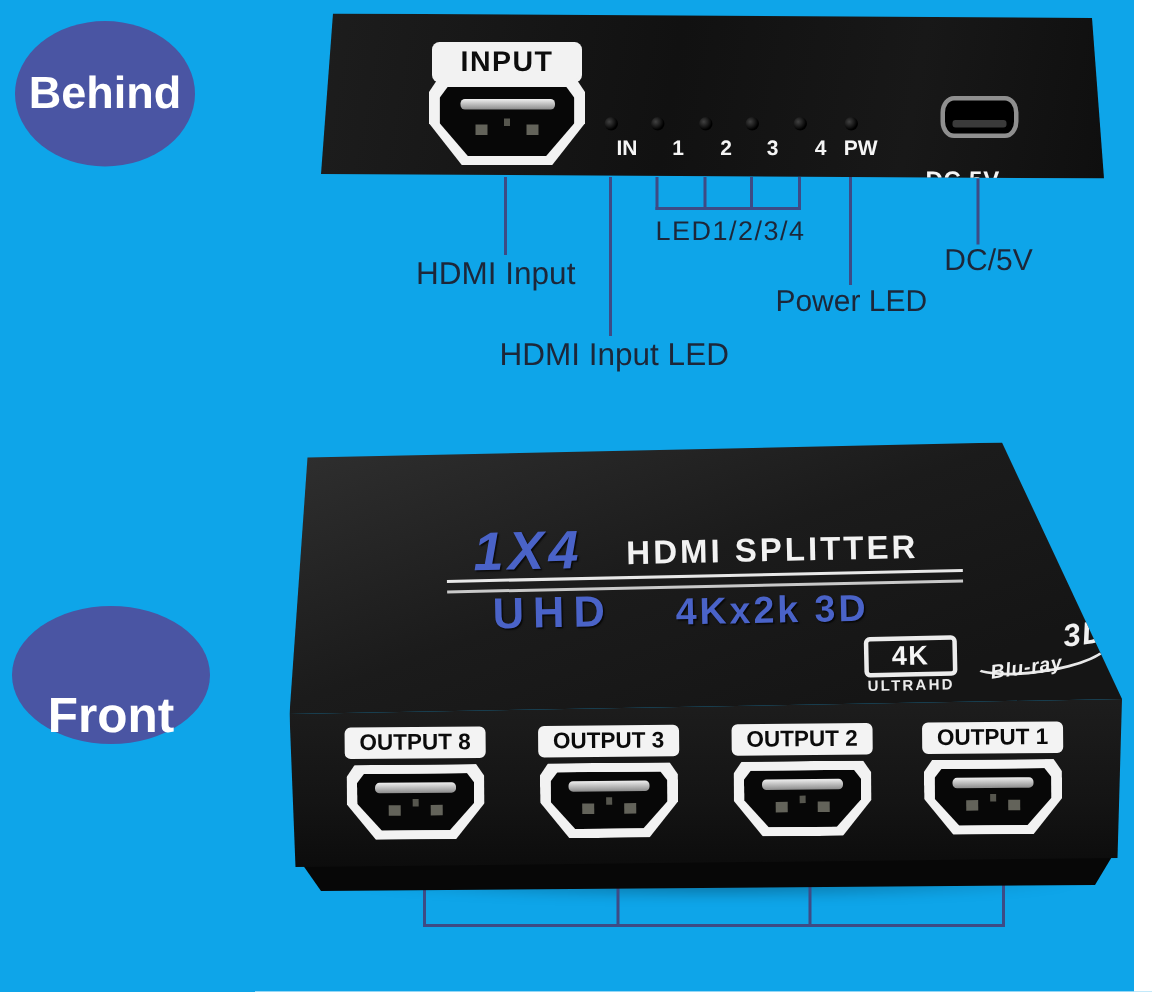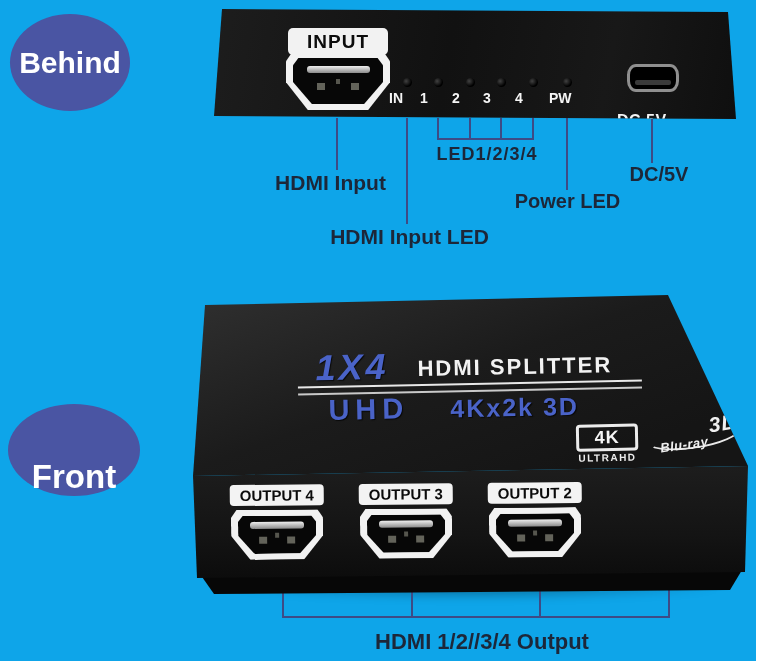--- a/index.html
+++ b/index.html
@@ -4,39 +4,39 @@
 <style>
   html,body{margin:0;padding:0;background:#fff;}
   .canvas{position:relative;width:756px;height:661px;background:#0ea5e9;overflow:hidden;
           font-family:"Liberation Sans", sans-serif;}
   .ellipse{position:absolute;border-radius:50%;background:#4a55a3;color:#fff;display:flex;
            align-items:center;justify-content:center;font-weight:bold;z-index:3;}
   .ellipse.behind{left:10px;top:14px;width:120px;height:97px;font-size:30px;}
   .ellipse.front{left:8px;top:404px;width:132px;height:92px;font-size:33px;align-items:flex-end;}
   .vline,.hline{position:absolute;background:#3e4b85;z-index:1;}
   .vline{width:2px;} .hline{height:2px;}
-  .callout{position:absolute;color:#1d2739;font-weight:700;text-align:center;white-space:nowrap;z-index:3;}
+  .callout{position:absolute;color:#1d2739;font-weight:400;text-align:center;white-space:nowrap;z-index:3;}
 
   
   .back-device{position:absolute;left:212px;top:8px;width:524px;height:112px;z-index:2;
     background:linear-gradient(100deg,#1d1d1d,#111 45%,#181818 75%,#0f0f0f);
     clip-path:polygon(10px 1px,516px 4px,524px 111px,2px 108px);}
   .input-label{position:absolute;left:76px;top:20px;width:100px;height:27px;background:#f2f2f2;
     border-radius:5px;color:#0d0d0d;font-size:19px;font-weight:bold;letter-spacing:1px;
     display:flex;align-items:center;justify-content:center;}
   .hdmi{background:#f2f2f2;clip-path:polygon(0% 16%,6% 0%,94% 0%,100% 16%,100% 52%,79% 100%,21% 100%,0% 52%);}
   .hdmi-inner{position:absolute;left:7px;top:6px;right:7px;bottom:6px;background:#070707;
     clip-path:polygon(0% 16%,6% 0%,94% 0%,100% 16%,100% 52%,79% 100%,21% 100%,0% 52%);}
   .hdmi-slot{position:absolute;left:15%;top:17%;width:70%;height:7px;border-radius:3px;
     background:linear-gradient(#efefef,#8b8b8b);}
   .hdmi-pin{position:absolute;width:8px;height:7px;background:#63635a;top:54%;}
   .pin-l{left:27%;} .pin-r{right:27%;}
   .pin-c{position:absolute;left:calc(50% - 2px);top:46%;width:4px;height:5px;background:#56564e;}
   .input-port{position:absolute;left:74px;top:44px;width:104px;height:58px;}
-  .led-unit{position:absolute;top:70px;width:36px;text-align:left;}
+  .led-unit{position:absolute;top:70px;width:36px;text-align:right;}
   .led-hole{width:9px;height:9px;margin:0 auto;border-radius:50%;
     background:radial-gradient(circle at 35% 35%,#414141,#000 65%);}
   .led-label{margin-top:3px;color:#f5f5f5;font-size:14px;font-weight:bold;}
   .usb{position:absolute;left:415px;top:56px;width:52px;height:28px;background:#000;
     border:3px solid #8f8f8f;border-radius:9px/11px;box-sizing:border-box;}
   .usb-tongue{position:absolute;left:5px;right:5px;bottom:4px;height:5px;background:#3a3a3a;border-radius:2px;}
   .dc-label{position:absolute;left:405px;top:104px;width:72px;color:#f5f5f5;
     font-size:16px;font-weight:bold;letter-spacing:0.5px;}
 
   
@@ -172,21 +172,21 @@
         <div class="arc"></div>
         <div class="b3d">3D</div>
         <div class="bray">Blu-ray</div>
       </div>
     </div>
   </div>
 
   <div class="front-face">
     <div class="face-rot">
       <div class="out-group" style="left:37px;">
-        <div class="out-label">OUTPUT 4</div>
+        <div class="out-label">OUTPUT 8</div>
         <div class="hdmi out-port">
           <div class="hdmi-inner">
             <div class="hdmi-slot"></div>
             <div class="hdmi-pin pin-l"></div>
             <div class="hdmi-pin pin-r"></div>
             <div class="pin-c"></div>
           </div>
         </div>
       </div>
       <div class="out-group" style="left:166px;">
@@ -204,18 +204,28 @@
         <div class="out-label">OUTPUT 2</div>
         <div class="hdmi out-port">
           <div class="hdmi-inner">
             <div class="hdmi-slot"></div>
             <div class="hdmi-pin pin-l"></div>
             <div class="hdmi-pin pin-r"></div>
             <div class="pin-c"></div>
           </div>
         </div>
       </div>
-    </div>
-  </div>
-
-  <div class="callout" style="left:352px;top:629px;width:260px;font-size:22px;">HDMI 1/2//3/4 Output</div>
+      <div class="out-group" style="left:422px;">
+        <div class="out-label">OUTPUT 1</div>
+        <div class="hdmi out-port">
+          <div class="hdmi-inner">
+            <div class="hdmi-slot"></div>
+            <div class="hdmi-pin pin-l"></div>
+            <div class="hdmi-pin pin-r"></div>
+            <div class="pin-c"></div>
+          </div>
+        </div>
+      </div>
+    </div>
+  </div>
+
 
 </div>
 
 </body></html>

